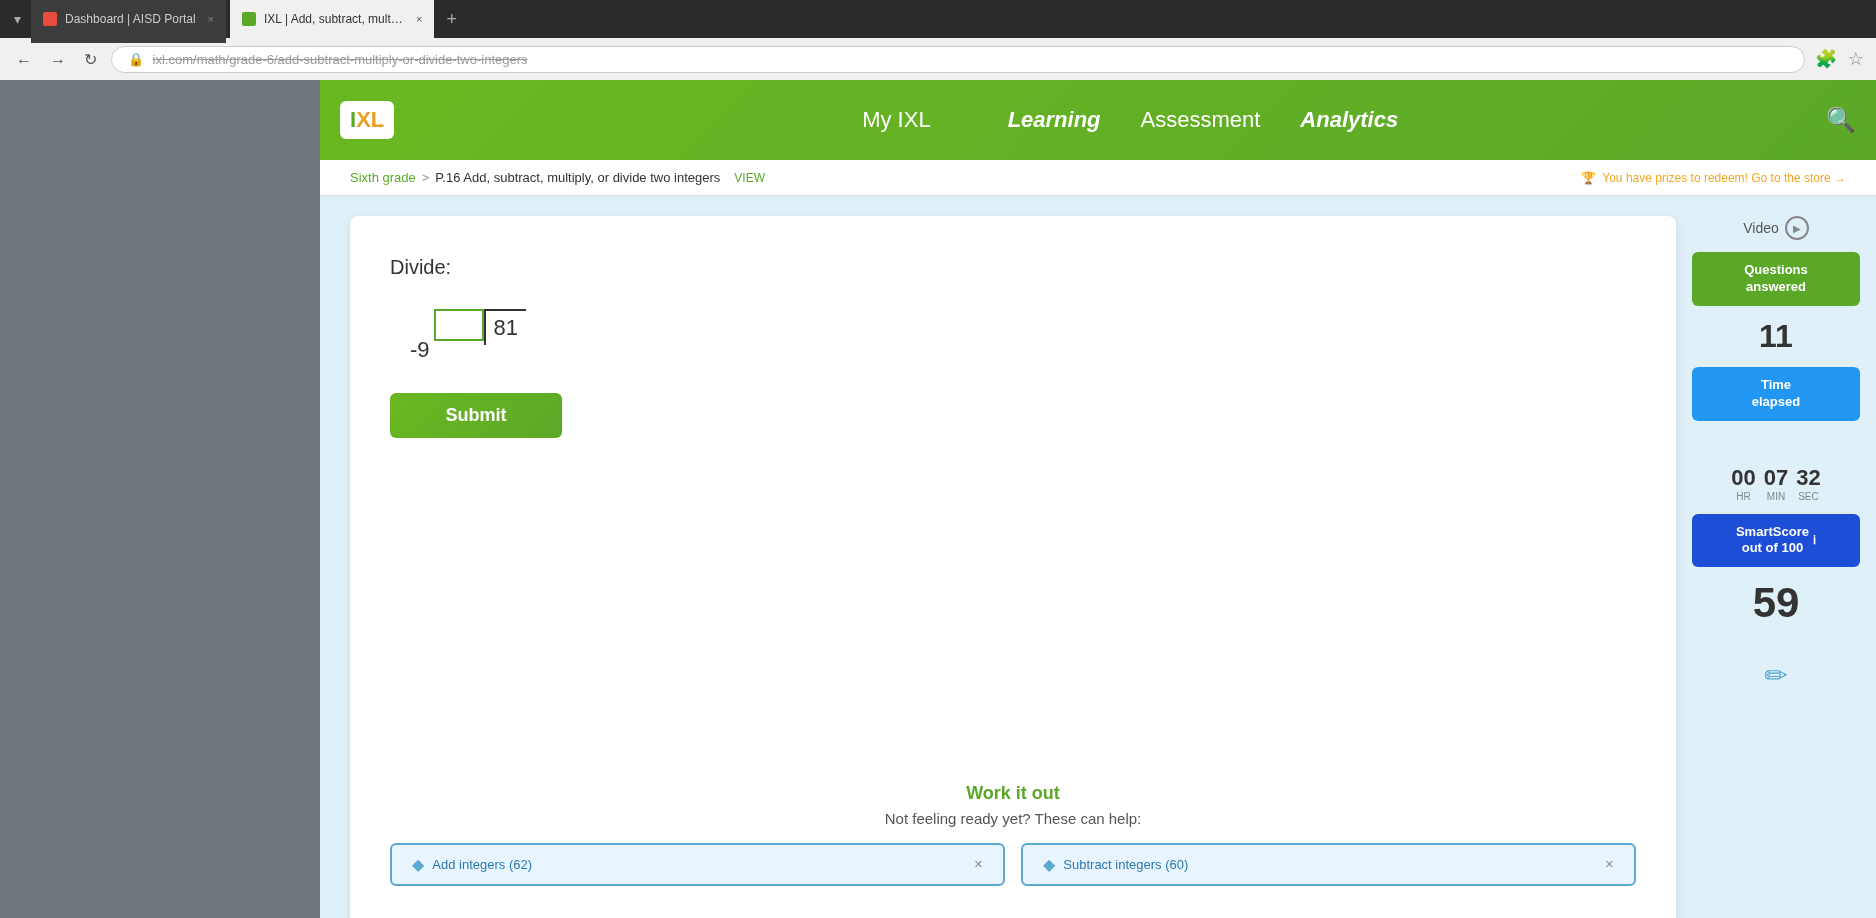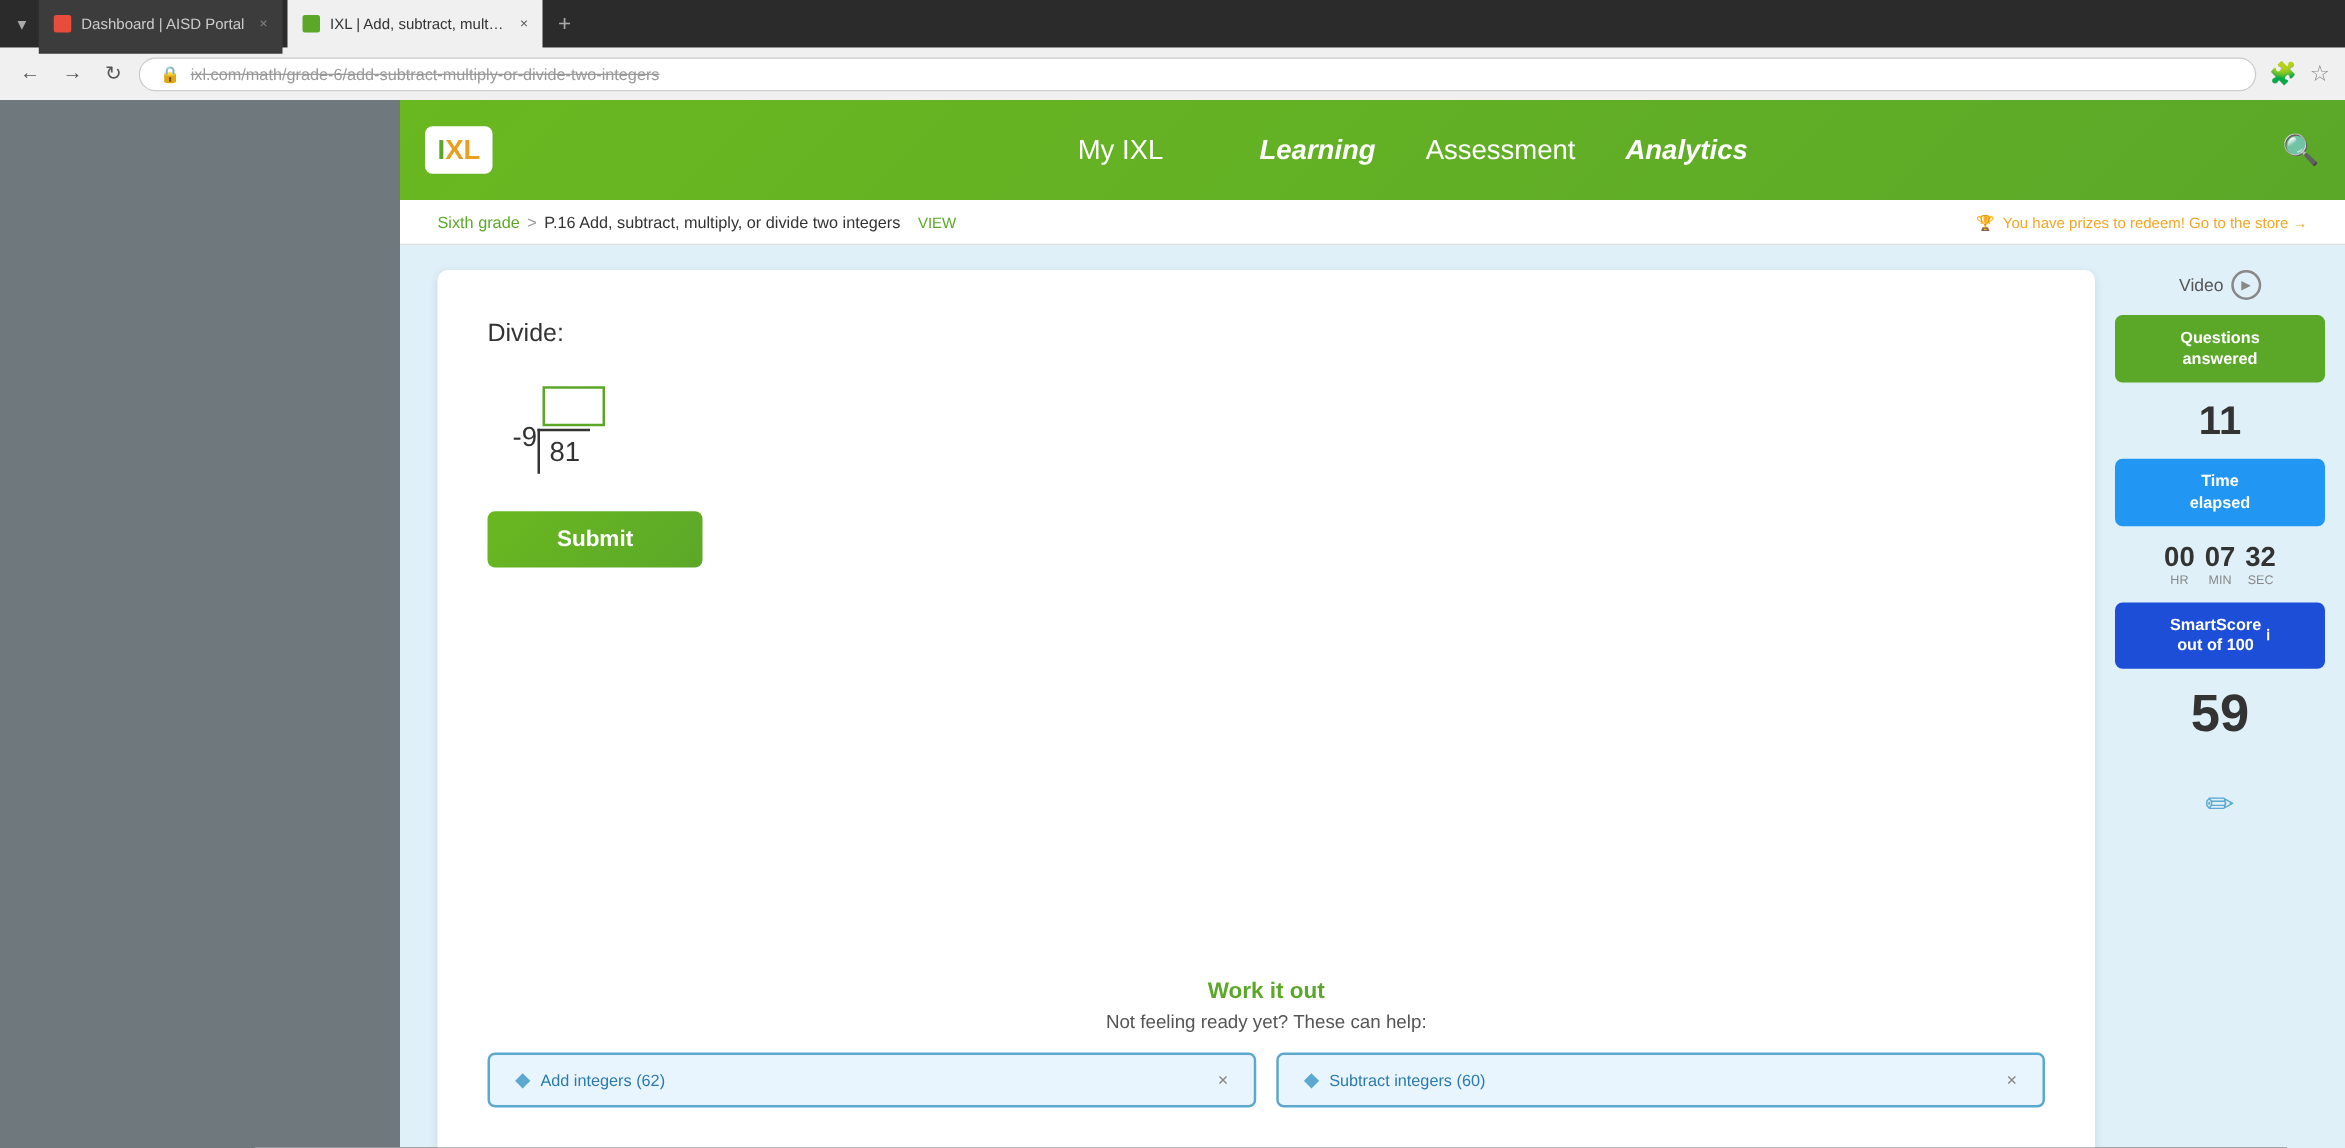--- a/index.html
+++ b/index.html
@@ -257,21 +257,21 @@
     }
 
     .divisor {
       font-size: 22px;
       color: #333;
       margin-top: 28px;
     }
 
     .division-bracket {
       display: flex;
-      flex-direction: column;
+      flex-direction: row;
       align-items: flex-start;
     }
 
     .quotient-box {
       border: 2px solid #5ba829;
       width: 50px;
       height: 32px;
       margin-left: 4px;
       margin-bottom: 2px;
       background: white;
@@ -406,20 +406,21 @@
       width: 100%;
       line-height: 1.3;
     }
 
     .time-display {
       display: flex;
       gap: 8px;
       justify-content: center;
       align-items: center;
       color: #555;
+      margin-top: 32px;
     }
 
     .time-unit {
       text-align: center;
     }
 
     .time-num {
       font-size: 22px;
       font-weight: 700;
       color: #333;

